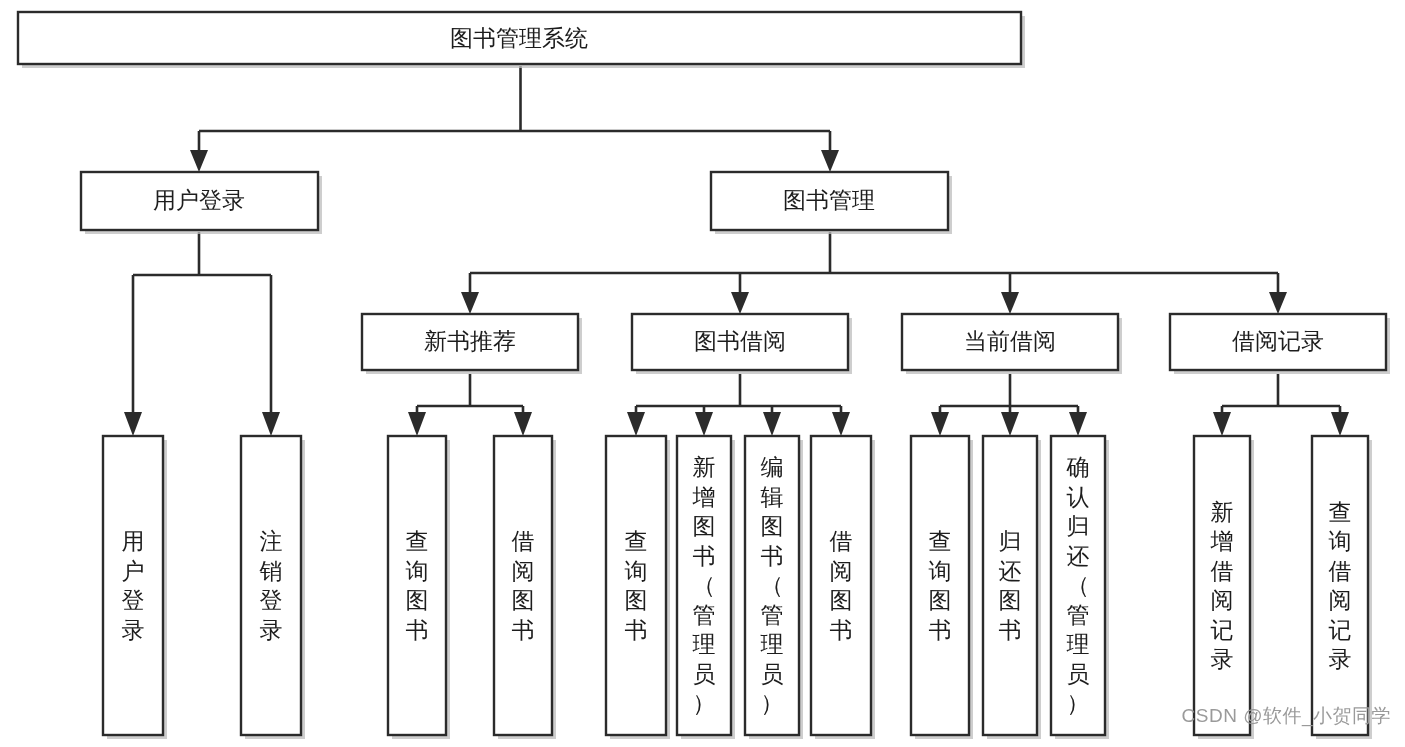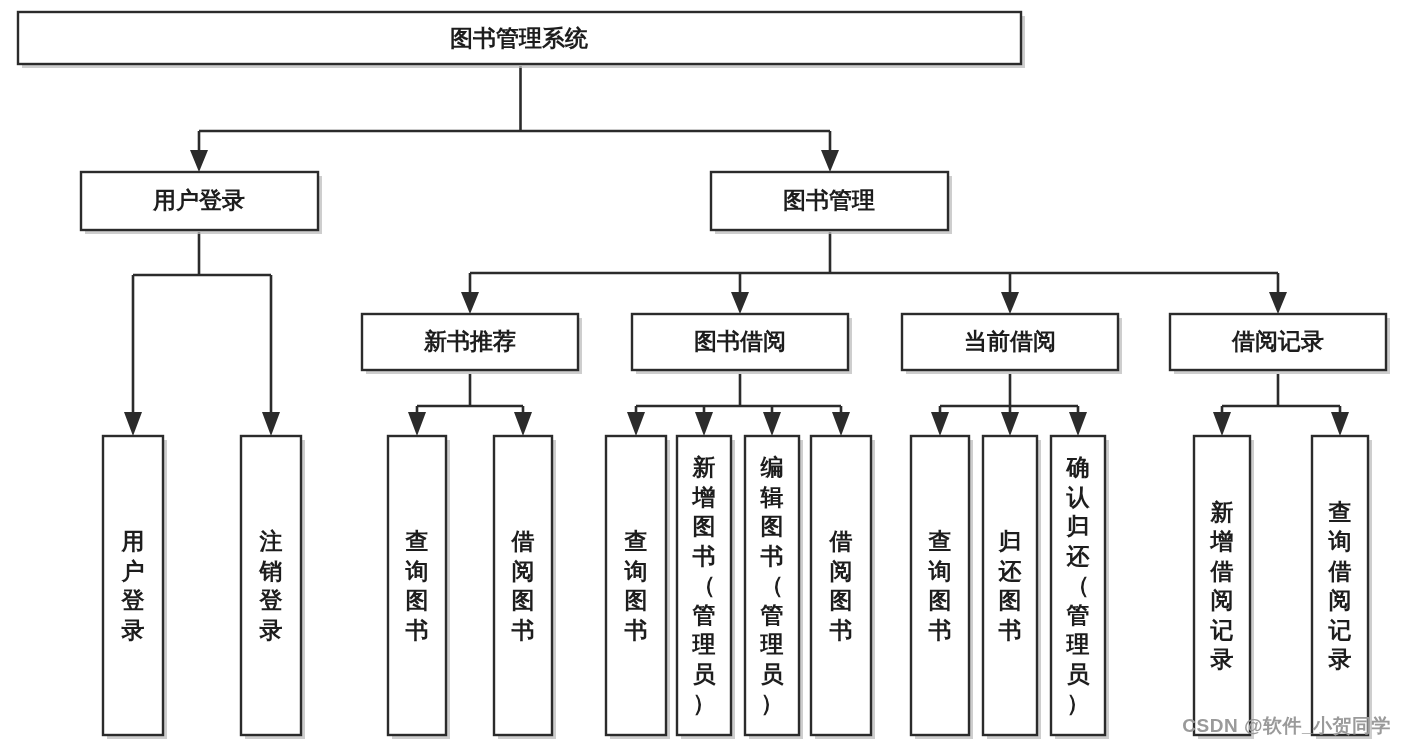--- a/index.html
+++ b/index.html
@@ -11,21 +11,20 @@
     width: 1405px;
     height: 747px;
     font-family: "Liberation Sans", "DejaVu Sans", sans-serif;
     overflow: hidden;
   }
   #diagram-root {
     position: relative;
     width: 1405px;
     height: 747px;
     background: #ffffff;
-    font-weight: bold;
   }
   svg.flow {
     position: absolute;
     left: 0;
     top: 0;
     width: 1405px;
     height: 747px;
   }
   .node-rect {
     fill: #ffffff;
@@ -54,21 +53,21 @@
   }
   .node-label-v {
     font-family: "Liberation Sans", "DejaVu Sans", sans-serif;
     font-size: 23px;
     fill: #1d1d1d;
     text-anchor: middle;
   }
   .watermark {
     position: absolute;
     right: 14px;
-    bottom: 8px;
+    bottom: 18px;
     font-family: "Liberation Sans", "DejaVu Sans", sans-serif;
     font-size: 19px;
     color: #9a9a9a;
     letter-spacing: .5px;
     white-space: nowrap;
     user-select: none;
   }
 </style>
 </head>
 <body>

